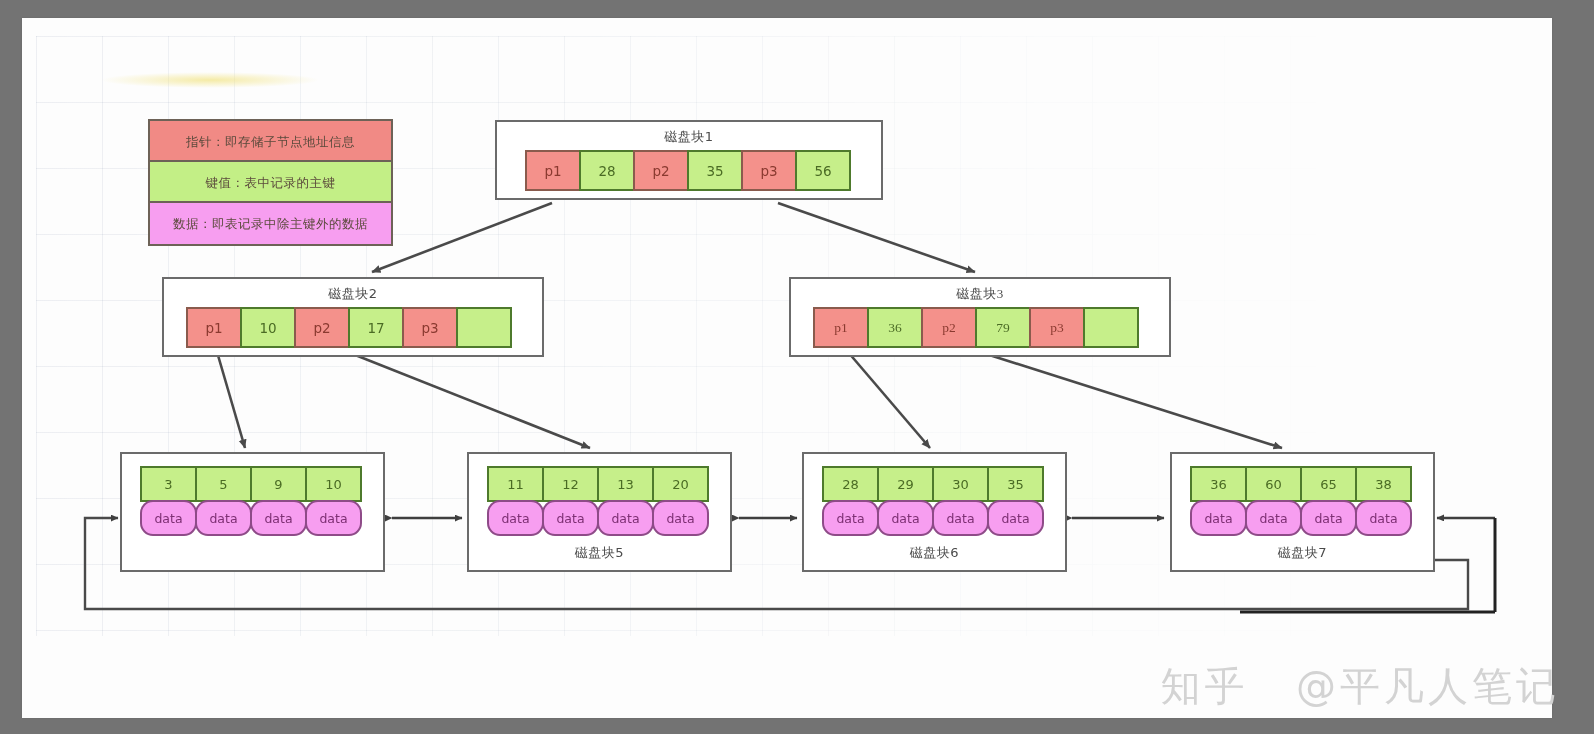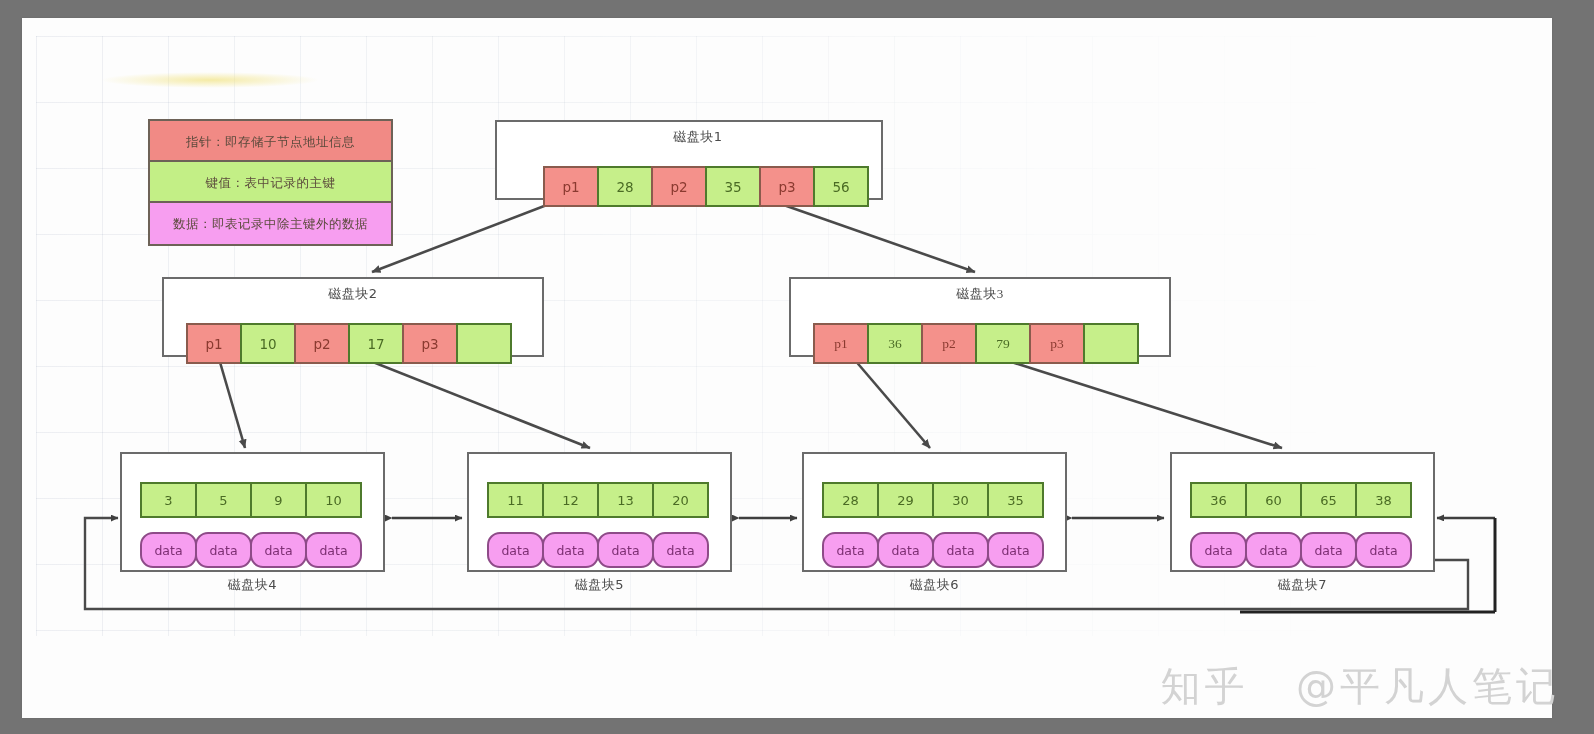--- a/index.html
+++ b/index.html
@@ -83,21 +83,20 @@
   }
   .cells{display:flex;}
   .cell{
     box-sizing:border-box;
     border:2px solid #7a6a4a;
     font-size:13.5px;
     color:#6b5340;
     display:flex;align-items:center;justify-content:center;
     margin-left:-2px;
     filter:blur(.25px);
-    margin-top:16px;
   }
   .cell:first-child{margin-left:0;}
   .c-ptr{background:#f4918b;border-color:#8a5b4d;color:#8a3a30;}
   .c-key{background:#c6ef8a;border-color:#4e7a2c;color:#4a6b24;}
   .c-data{background:#f79ef0;border-color:#8e4b88;color:#7d2f73;border-radius:13px;}
 
   
   .inode{height:80px;}
   .inode .node-title{margin-top:6px;margin-bottom:4px;}
   .inode .cells{margin-left:22px;}
@@ -167,21 +166,21 @@
     <path d="M962,318 L976,325 L962,332 z" fill="#3f3f3f"></path>
     <path d="M330,562 L343,548 L352,562 z" fill="#2b2b2b"></path>
   </svg>
 
   <div class="legend">
     <div class="legend-row lg-pointer">指针：即存储子节点地址信息</div>
     <div class="legend-row lg-key">键值：表中记录的主键</div>
     <div class="legend-row lg-data">数据：即表记录中除主键外的数据</div>
   </div>
 
-  <div class="node inode" style="left:495px;top:120px;width:388px;padding-left:18px;">
+  <div class="node inode" style="left:495px;top:120px;width:388px;">
     <div class="node-title">磁盘块1</div>
     <div class="cells" style="margin-left:28px;">
       <div class="cell c-ptr" style="width:56px;">p1</div>
       <div class="cell c-key" style="width:56px;">28</div>
       <div class="cell c-ptr" style="width:56px;">p2</div>
       <div class="cell c-key" style="width:56px;">35</div>
       <div class="cell c-ptr" style="width:56px;">p3</div>
       <div class="cell c-key" style="width:56px;">56</div>
     </div>
   </div>
@@ -218,21 +217,20 @@
         <div class="cell c-key">9</div>
         <div class="cell c-key">10</div>
       </div>
       <div class="cells row-data">
         <div class="cell c-data">data</div>
         <div class="cell c-data">data</div>
         <div class="cell c-data">data</div>
         <div class="cell c-data">data</div>
       </div>
     </div>
-    <div class="node-title">磁盘块4</div>
   </div>
 
   <div class="node leaf" style="left:467px;top:452px;width:265px;">
     <div class="stack">
       <div class="cells row-key">
         <div class="cell c-key">11</div>
         <div class="cell c-key">12</div>
         <div class="cell c-key">13</div>
         <div class="cell c-key">20</div>
       </div>

